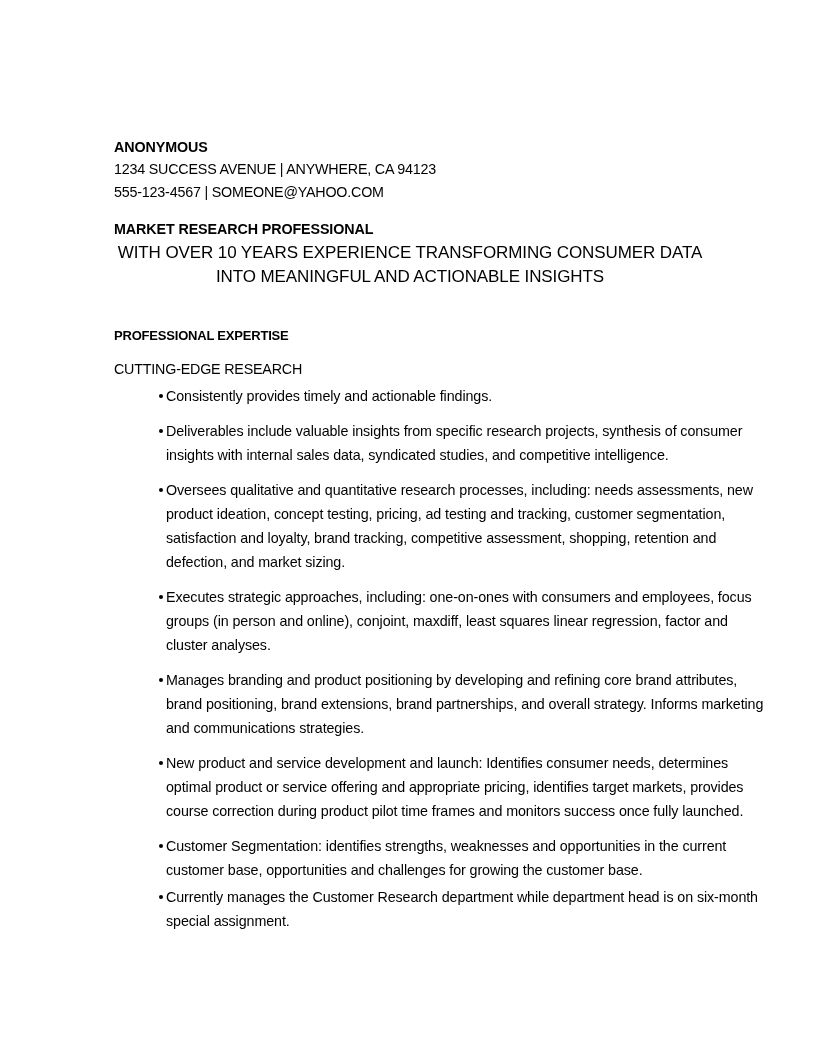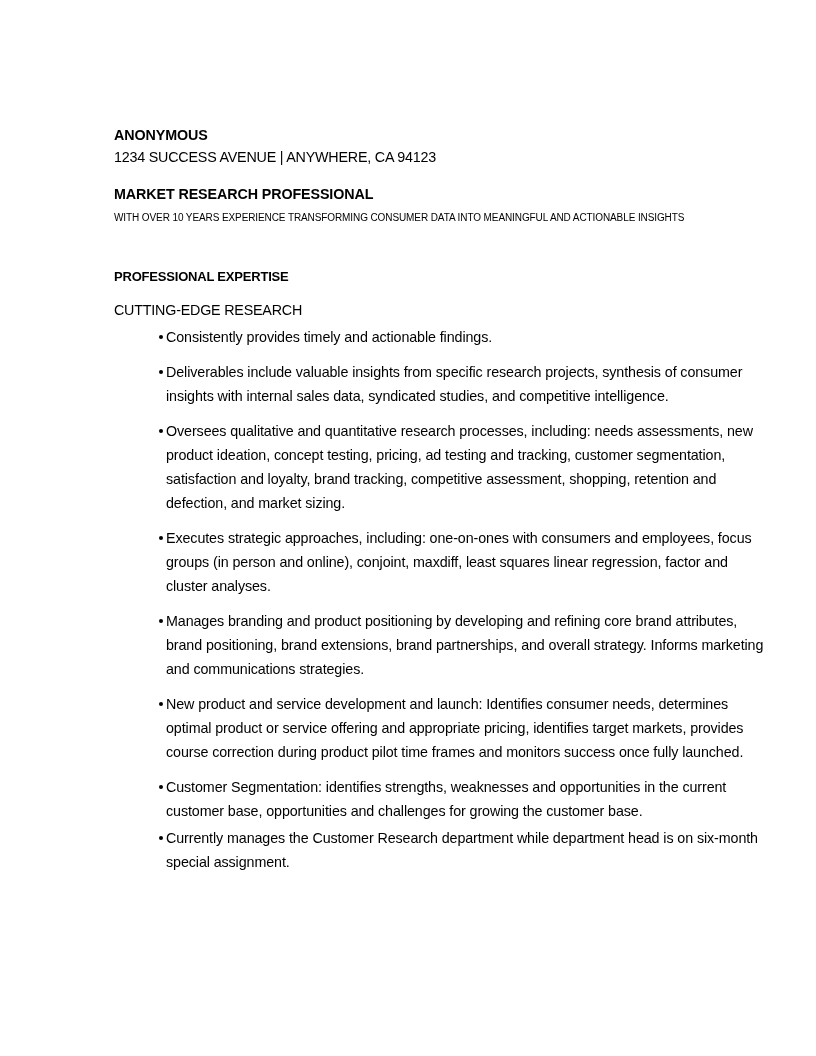--- a/index.html
+++ b/index.html
@@ -15,21 +15,21 @@
     margin: 0 auto;
     overflow: hidden;
     font-family: "Liberation Sans", "DejaVu Sans", sans-serif;
     font-stretch: condensed;
     color: #000000;
     -webkit-font-smoothing: none;
   }
   .content {
     position: absolute;
     left: 114px;
-    top: 124px;
+    top: 136px;
     width: 590px;
   }
   .name {
     font-size: 14.3px;
     line-height: 22px;
     font-weight: bold;
     letter-spacing: -0.1px;
   }
   .contact-line {
     font-size: 14.3px;
@@ -38,24 +38,25 @@
   }
 
   .headline {
     font-size: 14.3px;
     line-height: 23px;
     font-weight: bold;
     letter-spacing: -0.1px;
     margin-top: 14px;
   }
   .summary {
-    font-size: 10px;
+    font-size: 17px;
     line-height: 24px;
     letter-spacing: -0.1px;
     width: 592px;
+    text-align: center;
   }
 
   .section-title {
     font-size: 13px;
     line-height: 23px;
     font-weight: bold;
     letter-spacing: -0.2px;
     margin-top: 35px;
   }
   .sub-title {
@@ -96,20 +97,21 @@
 </style>
 </head>
 <body>
 
 <div class="page">
   <div class="content">
 
     <div class="name">ANONYMOUS</div>
 
     <div class="contact-line">1234 SUCCESS AVENUE | ANYWHERE, CA 94123</div>
+    <div class="contact-line">555-123-4567 | SOMEONE@YAHOO.COM</div>
 
     <div class="headline">MARKET RESEARCH PROFESSIONAL</div>
     <div class="summary">WITH OVER 10 YEARS EXPERIENCE TRANSFORMING CONSUMER DATA INTO MEANINGFUL AND ACTIONABLE INSIGHTS</div>
 
     <div class="section-title">PROFESSIONAL EXPERTISE</div>
 
     <div class="sub-title">CUTTING-EDGE RESEARCH</div>
 
     <ul class="bullets">
       <li>Consistently provides timely and actionable findings.</li>

